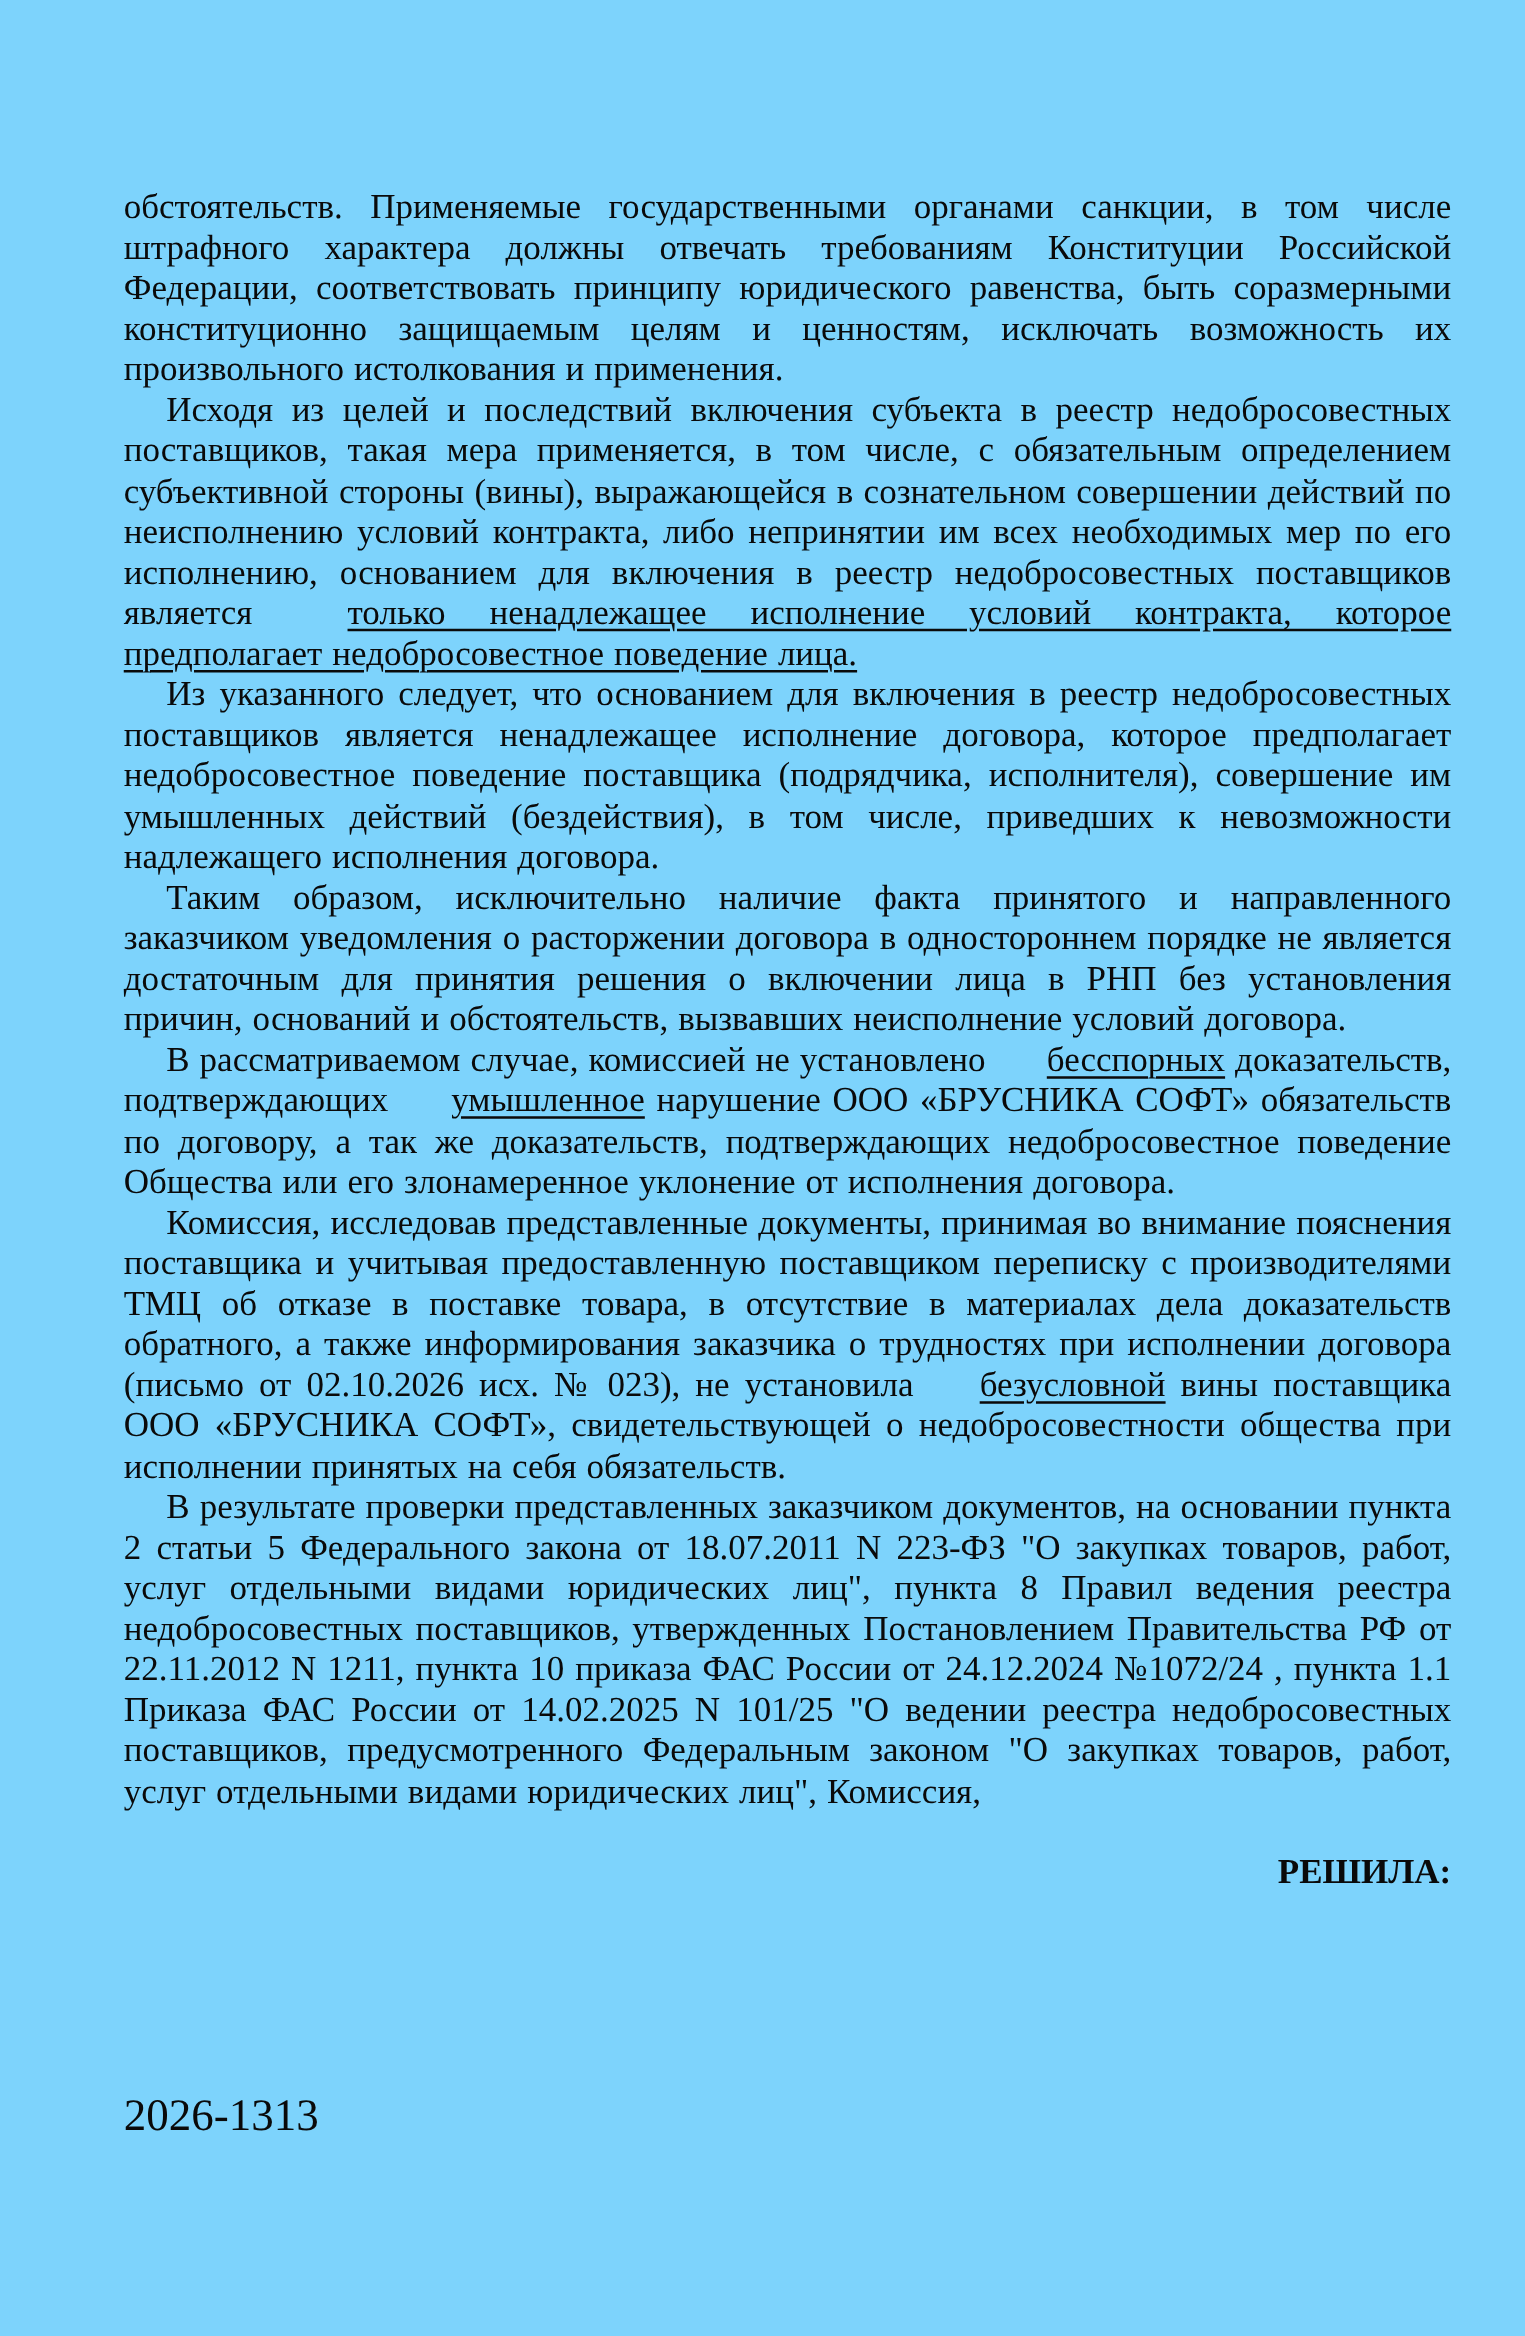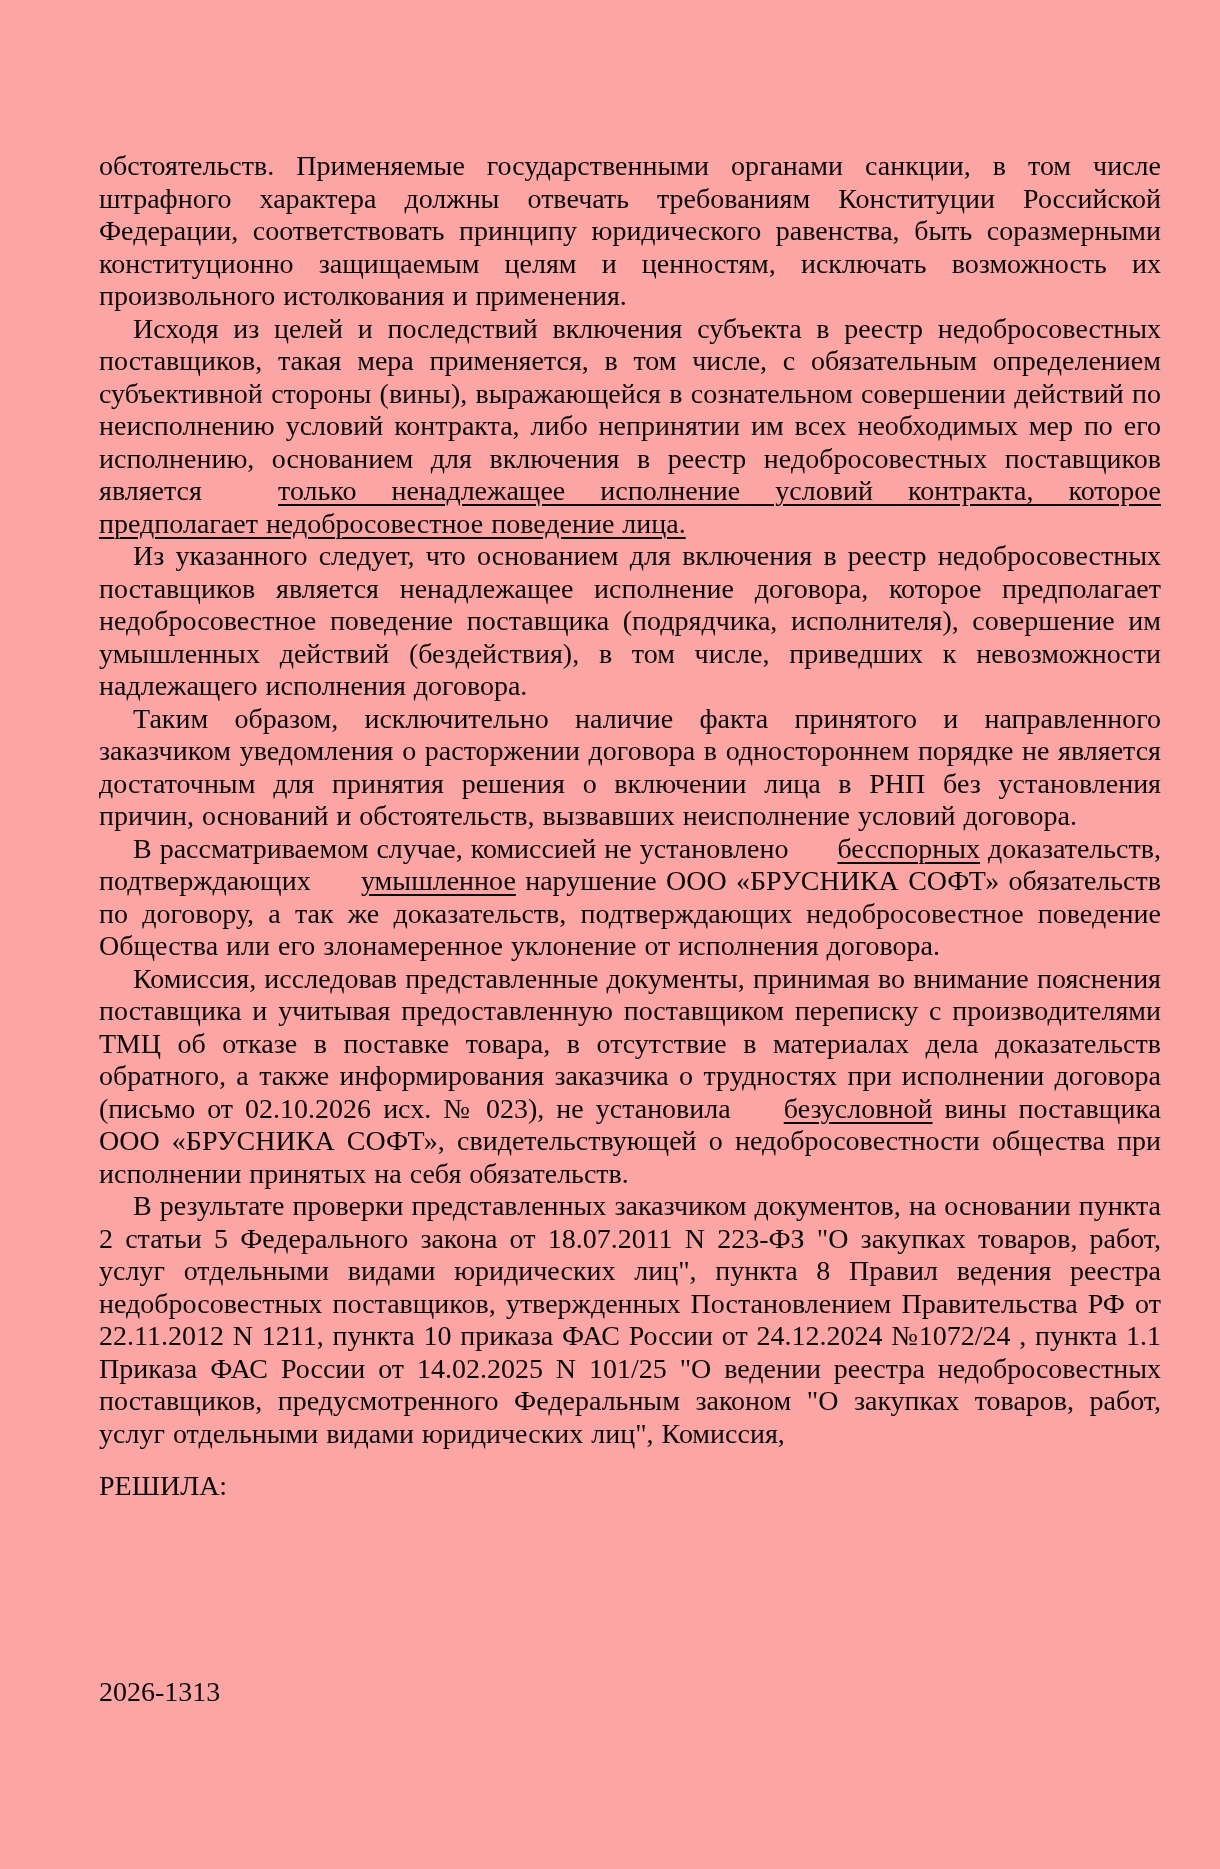--- a/index.html
+++ b/index.html
@@ -4,21 +4,21 @@
 <style>
   html, body {
     margin: 0;
     padding: 0;
     background: #ffffff;
   }
   .page {
     position: relative;
     width: 1220px;
     height: 1869px;
-    background: #fca5a5;
+    background: #7dd3fc;
     overflow: hidden;
     font-family: "Liberation Serif", serif;
     color: #0a0a0a;
   }
   .content {
     position: absolute;
     left: 99px;
     top: 150px;
     width: 1062px;
   }
@@ -26,37 +26,37 @@
     margin: 0;
     font-size: 28px;
     line-height: 32.5px;
     text-align: justify;
     word-spacing: 1px;
   }
   .content p.indent {
     text-indent: 34px;
   }
   .content p.heading {
-    text-align: left;
+    text-align: right;
     text-indent: 0;
-    font-weight: 400;
-    margin-top: 20px;
+    font-weight: 700;
+    margin-top: 32px;
     margin-bottom: 31px;
   }
   .u {
     text-decoration: underline;
     text-decoration-thickness: 2px;
     text-underline-offset: 4px;
     margin-left: 41px;
   }
   .footer-number {
     position: absolute;
     left: 99px;
     top: 1676px;
-    font-size: 28px;
+    font-size: 36px;
     line-height: 32px;
     text-align: center;
   }
 </style>
 </head>
 <body>
 
 <div class="page">
   <div class="content">
       <p class=""><span>обстоятельств. Применяемые государственными органами санкции, в том числе штрафного характера должны отвечать требованиям Конституции Российской Федерации, соответствовать принципу юридического равенства, быть соразмерными конституционно защищаемым целям и ценностям, исключать возможность их произвольного истолкования и применения.</span></p>

